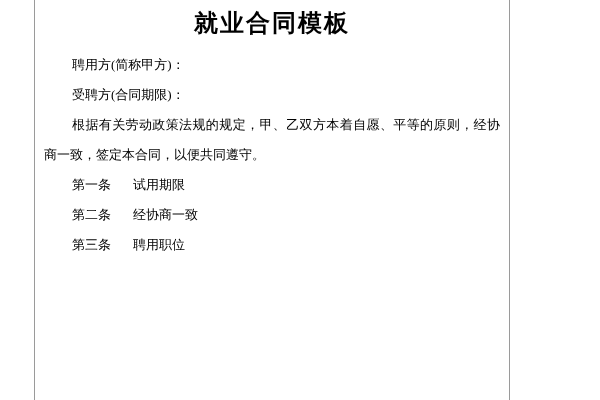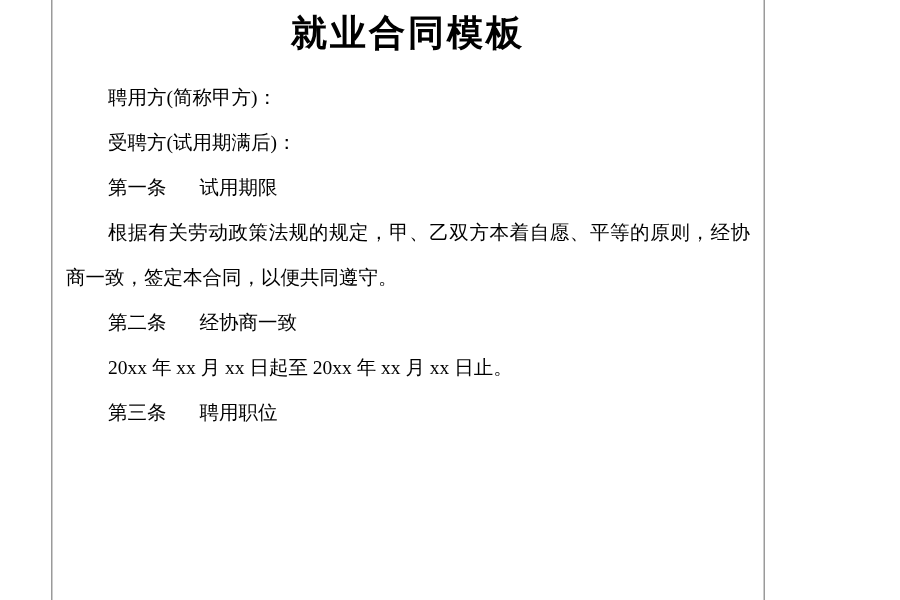--- a/index.html
+++ b/index.html
@@ -77,28 +77,27 @@
 
   <div class="rule rule-left"></div>
   <div class="rule rule-right"></div>
 
   <div class="content">
 
     <div class="doc-title">就业合同模板</div>
 
     <p class="para indent">聘用方(简称甲方)：</p>
 
-    <p class="para indent">受聘方(试用期满后)：</p>
+    <p class="para indent">受聘方(合同期限)：</p>
+
+    <p class="para flow">根据有关劳动政策法规的规定，甲、乙双方本着自愿、平等的原则，经协商一致，签定本合同，以便共同遵守。</p>
 
     <p class="para clause-title"><span>第一条</span><span class="gap"></span><span>试用期限</span></p>
-
-    <p class="para flow">根据有关劳动政策法规的规定，甲、乙双方本着自愿、平等的原则，经协商一致，签定本合同，以便共同遵守。</p>
 
 
 
     <p class="para clause-title"><span>第二条</span><span class="gap"></span><span>经协商一致</span></p>
 
-    <p class="para indent">20xx 年 xx 月 xx 日起至 20xx 年 xx 月 xx 日止。</p>
 
     <p class="para clause-title"><span>第三条</span><span class="gap"></span><span>聘用职位</span></p>
 
   </div>
 </div>
 
 </body></html>

